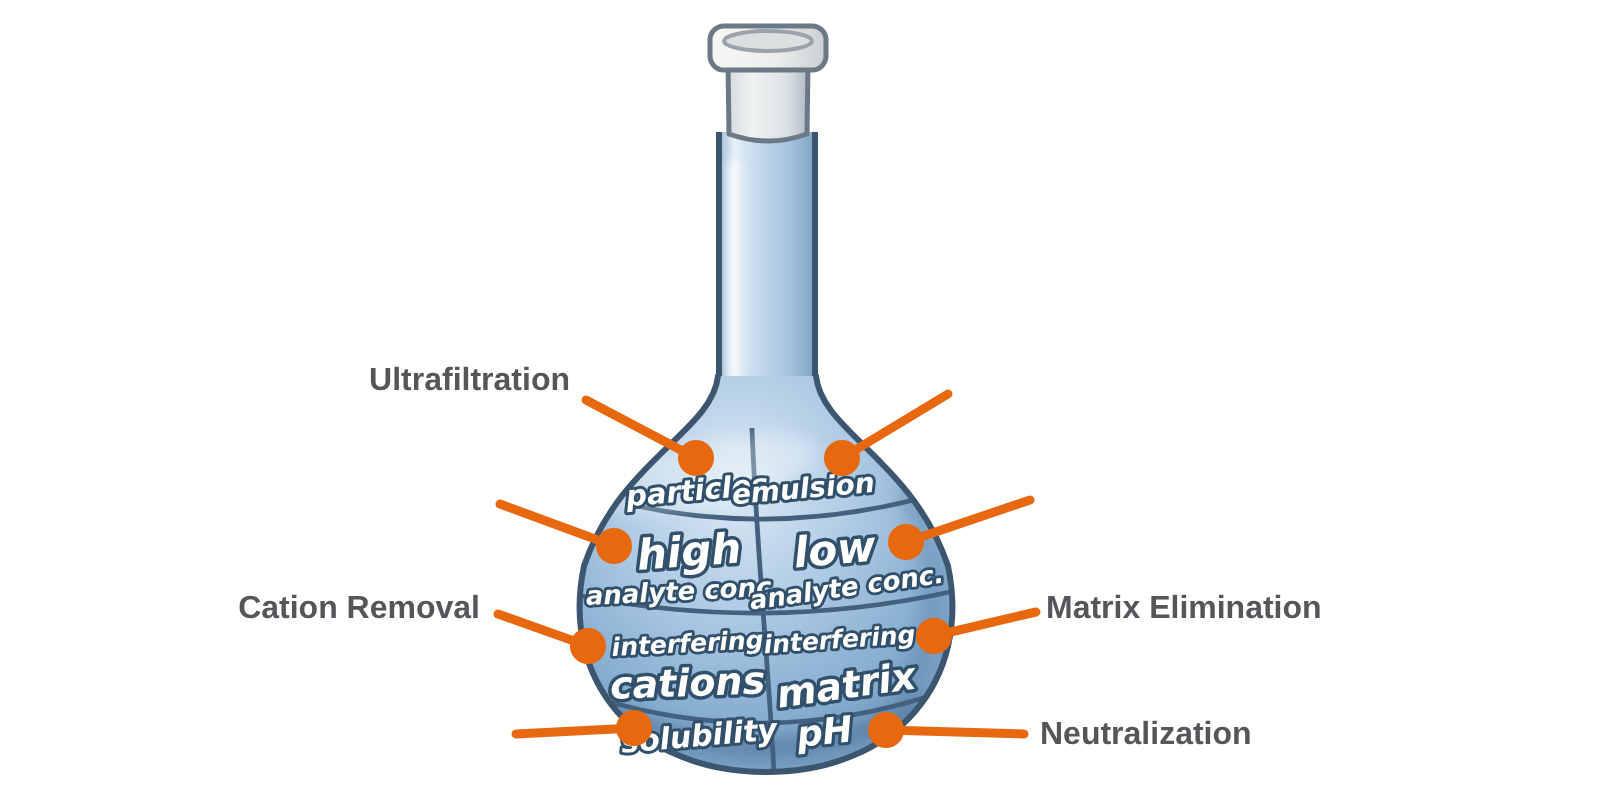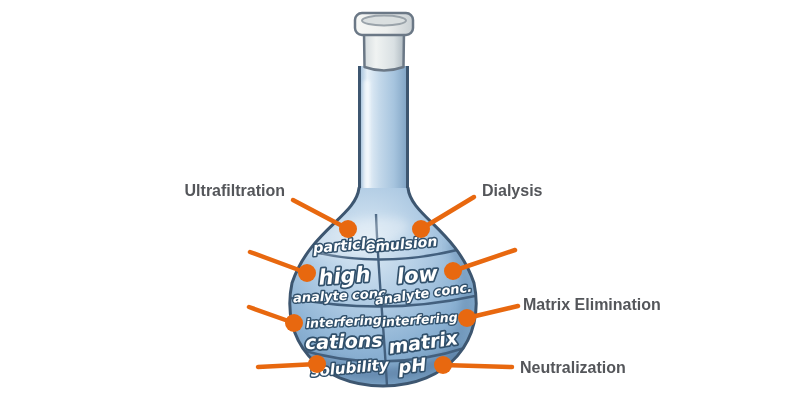--- a/index.html
+++ b/index.html
@@ -135,18 +135,18 @@
       <circle cx="294" cy="323" r="9"></circle>
       <circle cx="317" cy="364" r="9"></circle>
       <circle cx="421" cy="229" r="9"></circle>
       <circle cx="453" cy="271" r="9"></circle>
       <circle cx="467" cy="318" r="9"></circle>
       <circle cx="443" cy="365" r="9"></circle>
     </g>
   </svg>
 
   <div class="lbl" style="top:176px;right:515px">Ultrafiltration</div>
+  <div class="lbl" style="top:290px;right:560px">Cation Removal</div>
 
-  <div class="lbl" style="top:176px;left:482px">Dialysis</div>
   <div class="lbl" style="top:290px;left:523px">Matrix Elimination</div>
   <div class="lbl" style="top:353px;left:520px">Neutralization</div>
 
 </div>
 
 </body></html>

